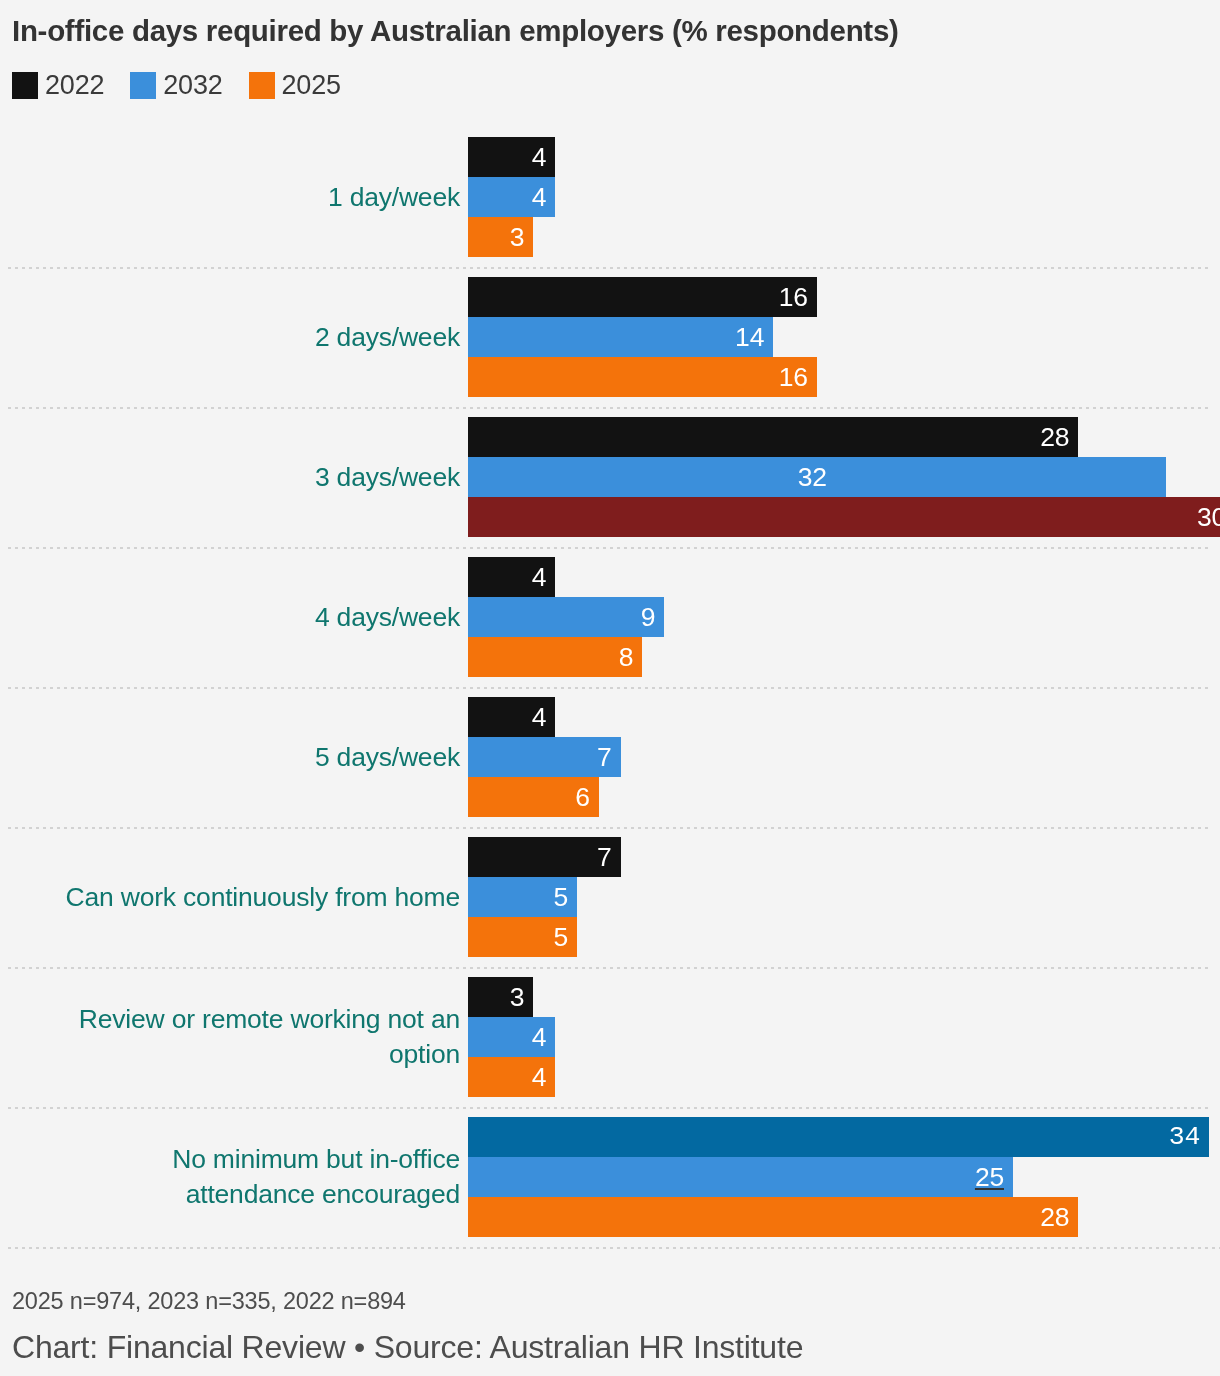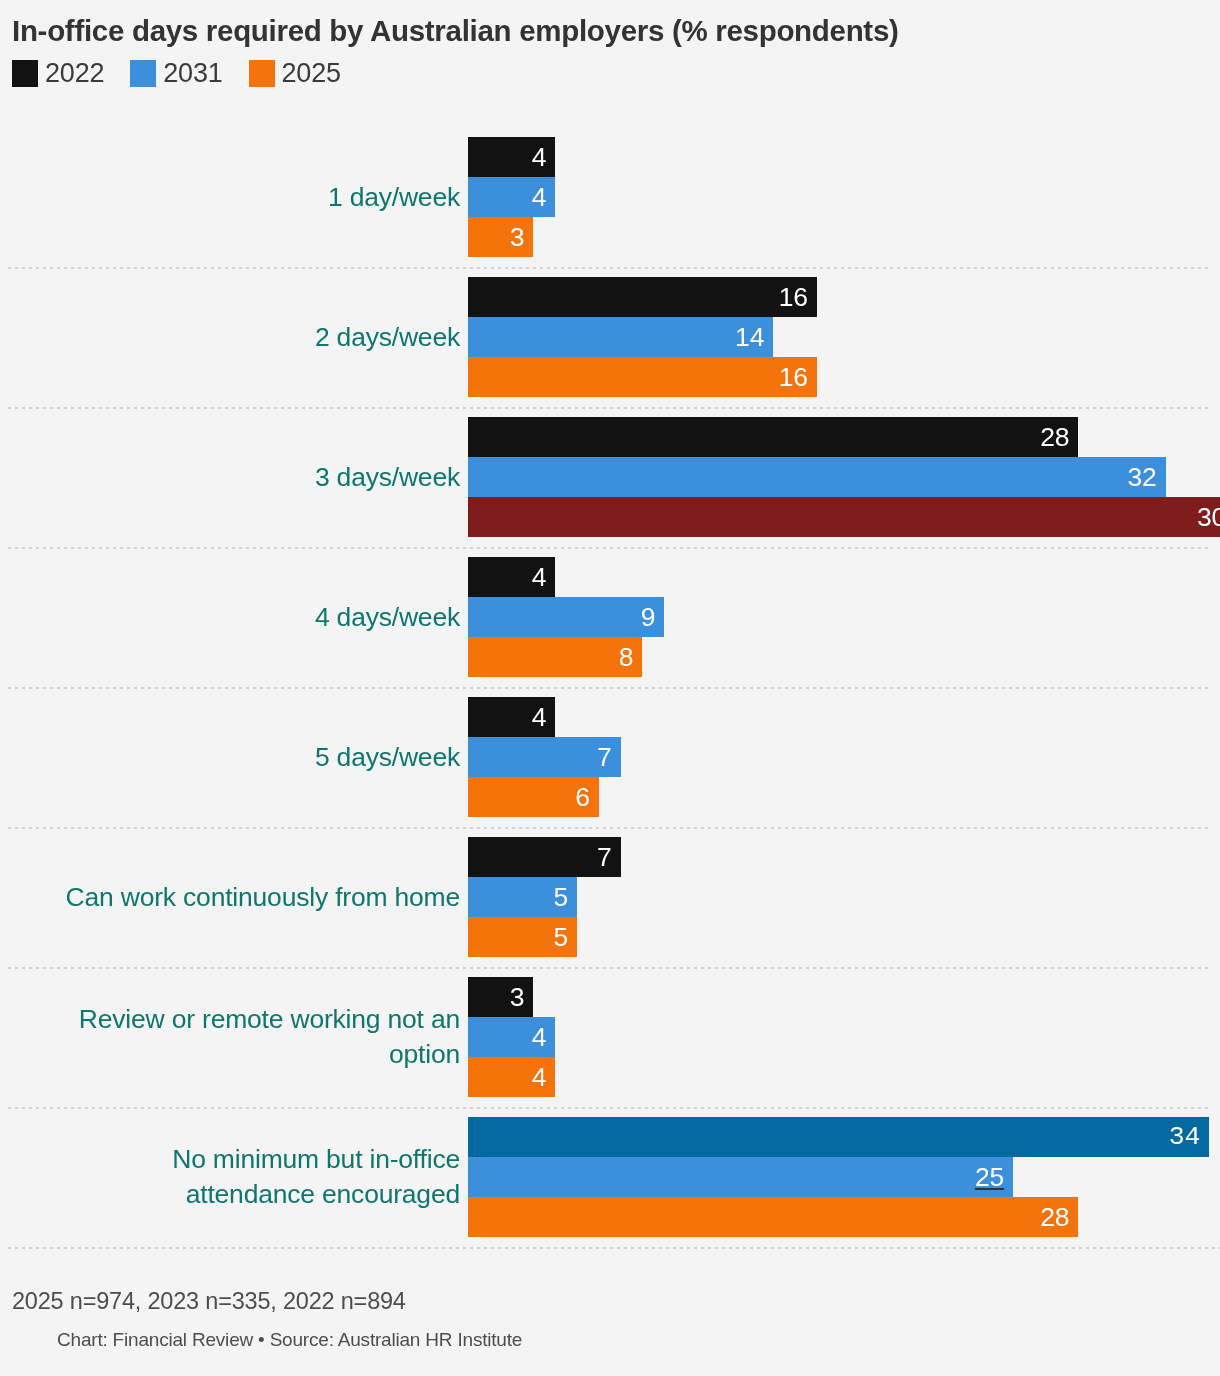--- a/index.html
+++ b/index.html
@@ -30,21 +30,21 @@
     font-weight: bold;
     letter-spacing: -0.3px;
     color: #333333;
     white-space: nowrap;
     text-align: center;
   }
   
   .legend {
     position: absolute;
     left: 12px;
-    top: 60px;
+    top: 72px;
     display: flex;
     align-items: center;
     gap: 26px;
   }
   .legend-item {
     display: flex;
     align-items: center;
     gap: 7px;
   }
   .legend-swatch {
@@ -136,41 +136,40 @@
     top: 1288px;
     width: 1200px;
   }
   .footer-note {
     font-size: 23.5px;
     color: #4d4d4d;
     letter-spacing: -0.2px;
     margin-bottom: 14px;
   }
   .footer-credit {
-    font-size: 19px;
+    font-size: 32px;
     color: #4d4d4d;
     letter-spacing: -0.2px;
-    margin-left: 45px;
   }
 </style>
 </head>
 <body>
 
 <div class="chart-root">
 
   <div class="chart-title">In-office days required by Australian employers (% respondents)</div>
 
   <div class="legend">
     <div class="legend-item">
       <span class="legend-swatch" style="background: rgb(18, 18, 18);"></span>
       <span class="legend-label">2022</span>
     </div>
     <div class="legend-item">
       <span class="legend-swatch" style="background: rgb(59, 143, 219);"></span>
-      <span class="legend-label">2031</span>
+      <span class="legend-label">2032</span>
     </div>
     <div class="legend-item">
       <span class="legend-swatch" style="background: rgb(244, 115, 11);"></span>
       <span class="legend-label">2025</span>
     </div>
   </div>
 
   <div class="plot" id="plot-area">
       <div class="group">
         <div class="cat-label">
@@ -222,21 +221,21 @@
         <div class="cat-label">
           <div>3 days/week</div>
         </div>
         <div class="bars">
           <div class="bar-row">
             <div class="bar" style="background: rgb(18, 18, 18); width: 610.4px;">
               <span class="bar-value">28</span>
             </div>
           </div>
           <div class="bar-row">
-            <div class="bar" style="background: rgb(59, 143, 219); width: 697.6px;">
+            <div class="bar" style="background: rgb(59, 143, 219); width: 697.6px; justify-content: center;">
               <span class="bar-value">32</span>
             </div>
           </div>
           <div class="bar-row">
             <div class="bar" style="background: #7f1d1d; width: 767px;">
               <span class="bar-value">30</span>
             </div>
           </div>
         </div>
       </div>

